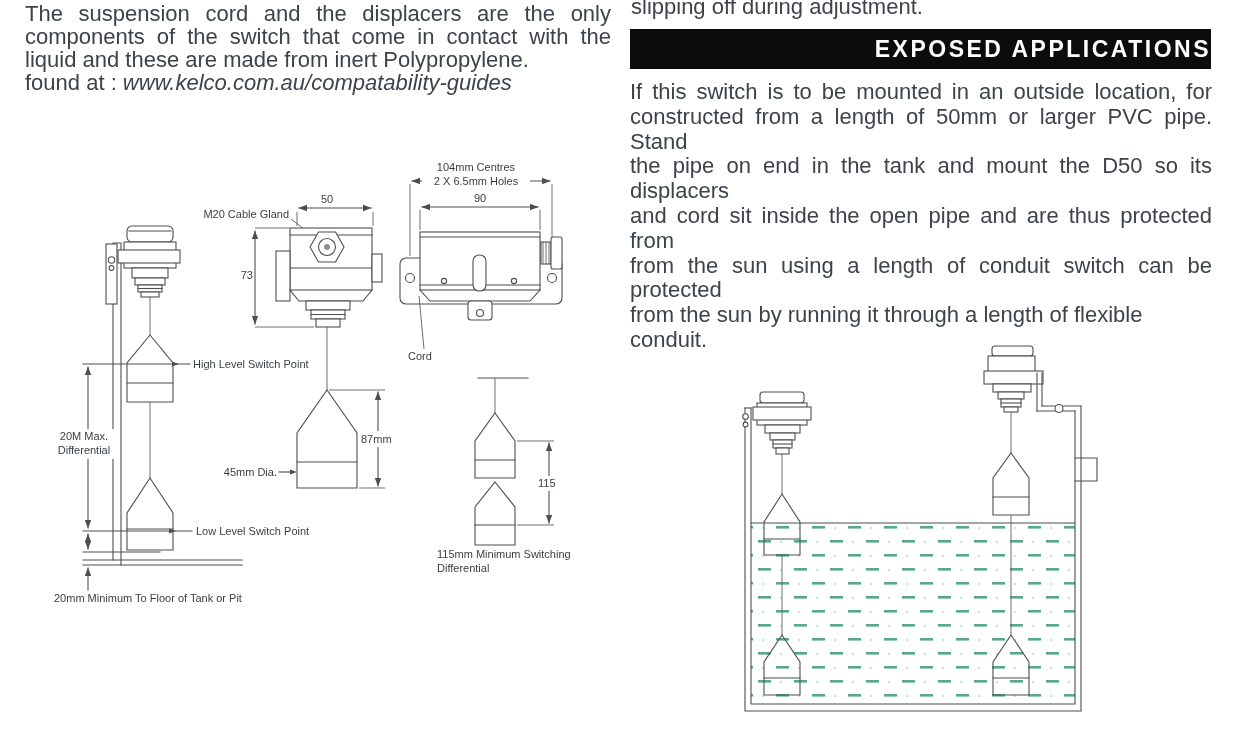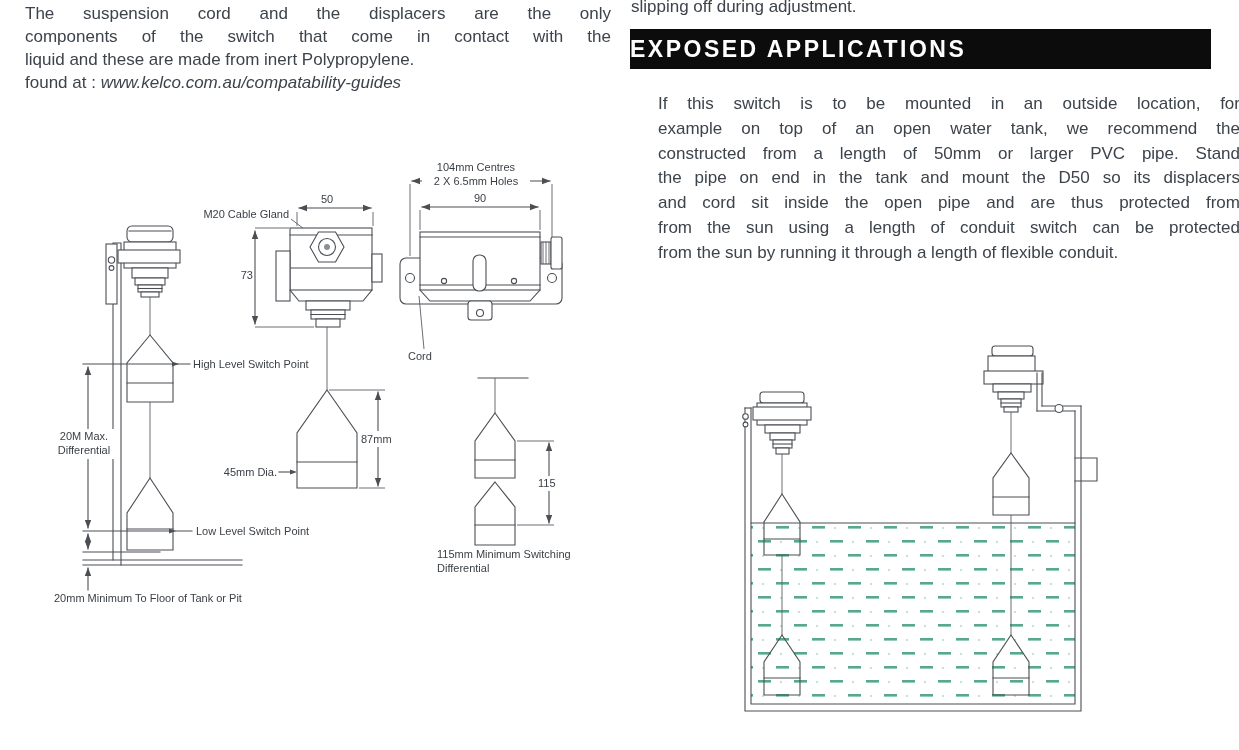--- a/index.html
+++ b/index.html
@@ -1,30 +1,30 @@
 <!DOCTYPE html>
 <html><head>
 <meta charset="utf-8">
 <style>
   html,body{margin:0;padding:0;}
   body{
     width:1239px;height:750px;background:#ffffff;position:relative;overflow:hidden;
     font-family:"Liberation Sans",sans-serif;
   }
   .page{position:absolute;inset:0;}
-  .bodytext{color:#3d434b;font-size:17px;}
+  .bodytext{color:#3d434b;font-size:22px;}
   .intro{position:absolute;left:25px;top:2px;width:586px;line-height:23px;}
-  .exposed-par{position:absolute;left:630px;top:92px;width:582px;line-height:24.8px;margin-left:28px;}
+  .exposed-par{position:absolute;left:630px;top:80px;width:582px;line-height:24.8px;}
   .fragment{position:absolute;left:631px;top:-4px;width:582px;line-height:22px;}
   .jline{text-align:justify;text-align-last:justify;}
   .nline{text-align:left;}
   .link{font-style:italic;}
   .banner{
     position:absolute;left:630px;top:29px;width:581px;height:40px;background:#0c0c0c;
-    display:flex;align-items:center;justify-content:flex-start;
+    display:flex;align-items:center;justify-content:flex-end;
   }
   .banner span{color:#ffffff;font-weight:700;font-size:23px;letter-spacing:2.5px;}
   .fig-dims{position:absolute;left:40px;top:150px;}
   .fig-tank{position:absolute;left:720px;top:340px;}
   
   .s{stroke:#4b4f54;stroke-width:1.1;fill:none;stroke-linecap:square;}
   .sw{stroke:#4b4f54;stroke-width:1.1;fill:#ffffff;}
   .thin{stroke:#5a5f64;stroke-width:0.9;fill:none;}
   .ah{fill:#4b4f54;stroke:none;}
   .bg{fill:#ffffff;stroke:none;}
@@ -43,21 +43,20 @@
   </div>
 
   <div class="fragment bodytext nline">slipping off during adjustment.</div>
 
   <div class="banner">
     <span>EXPOSED APPLICATIONS</span>
   </div>
 
   <div class="exposed-par bodytext">
     <div class="jline">If this switch is to be mounted in an outside location, for</div>
-    <div class="jline">example on top of an open water tank, we recommend the</div>
     <div class="jline">constructed from a length of 50mm or larger PVC pipe. Stand</div>
     <div class="jline">the pipe on end in the tank and mount the D50 so its displacers</div>
     <div class="jline">and cord sit inside the open pipe and are thus protected from</div>
     <div class="jline">from the sun using a length of conduit switch can be protected</div>
     <div class="nline">from the sun by running it through a length of flexible conduit.</div>
   </div>
 
   <svg class="fig-dims" width="580" height="470" viewBox="0 0 580 470">
     <defs>
       <marker id="arr" viewBox="0 0 8 8" markerWidth="9" markerHeight="9" refX="7.5" refY="4" orient="auto-start-reverse" markerUnits="userSpaceOnUse">

